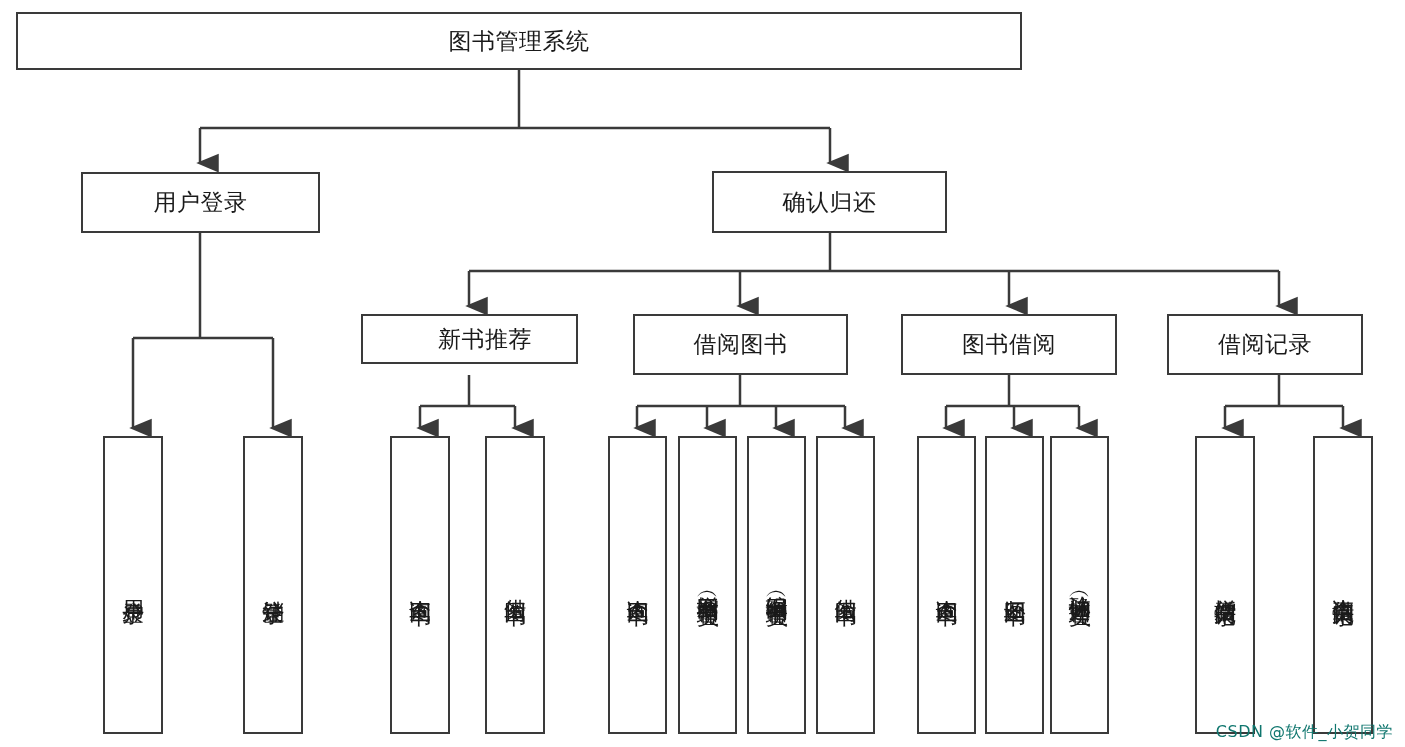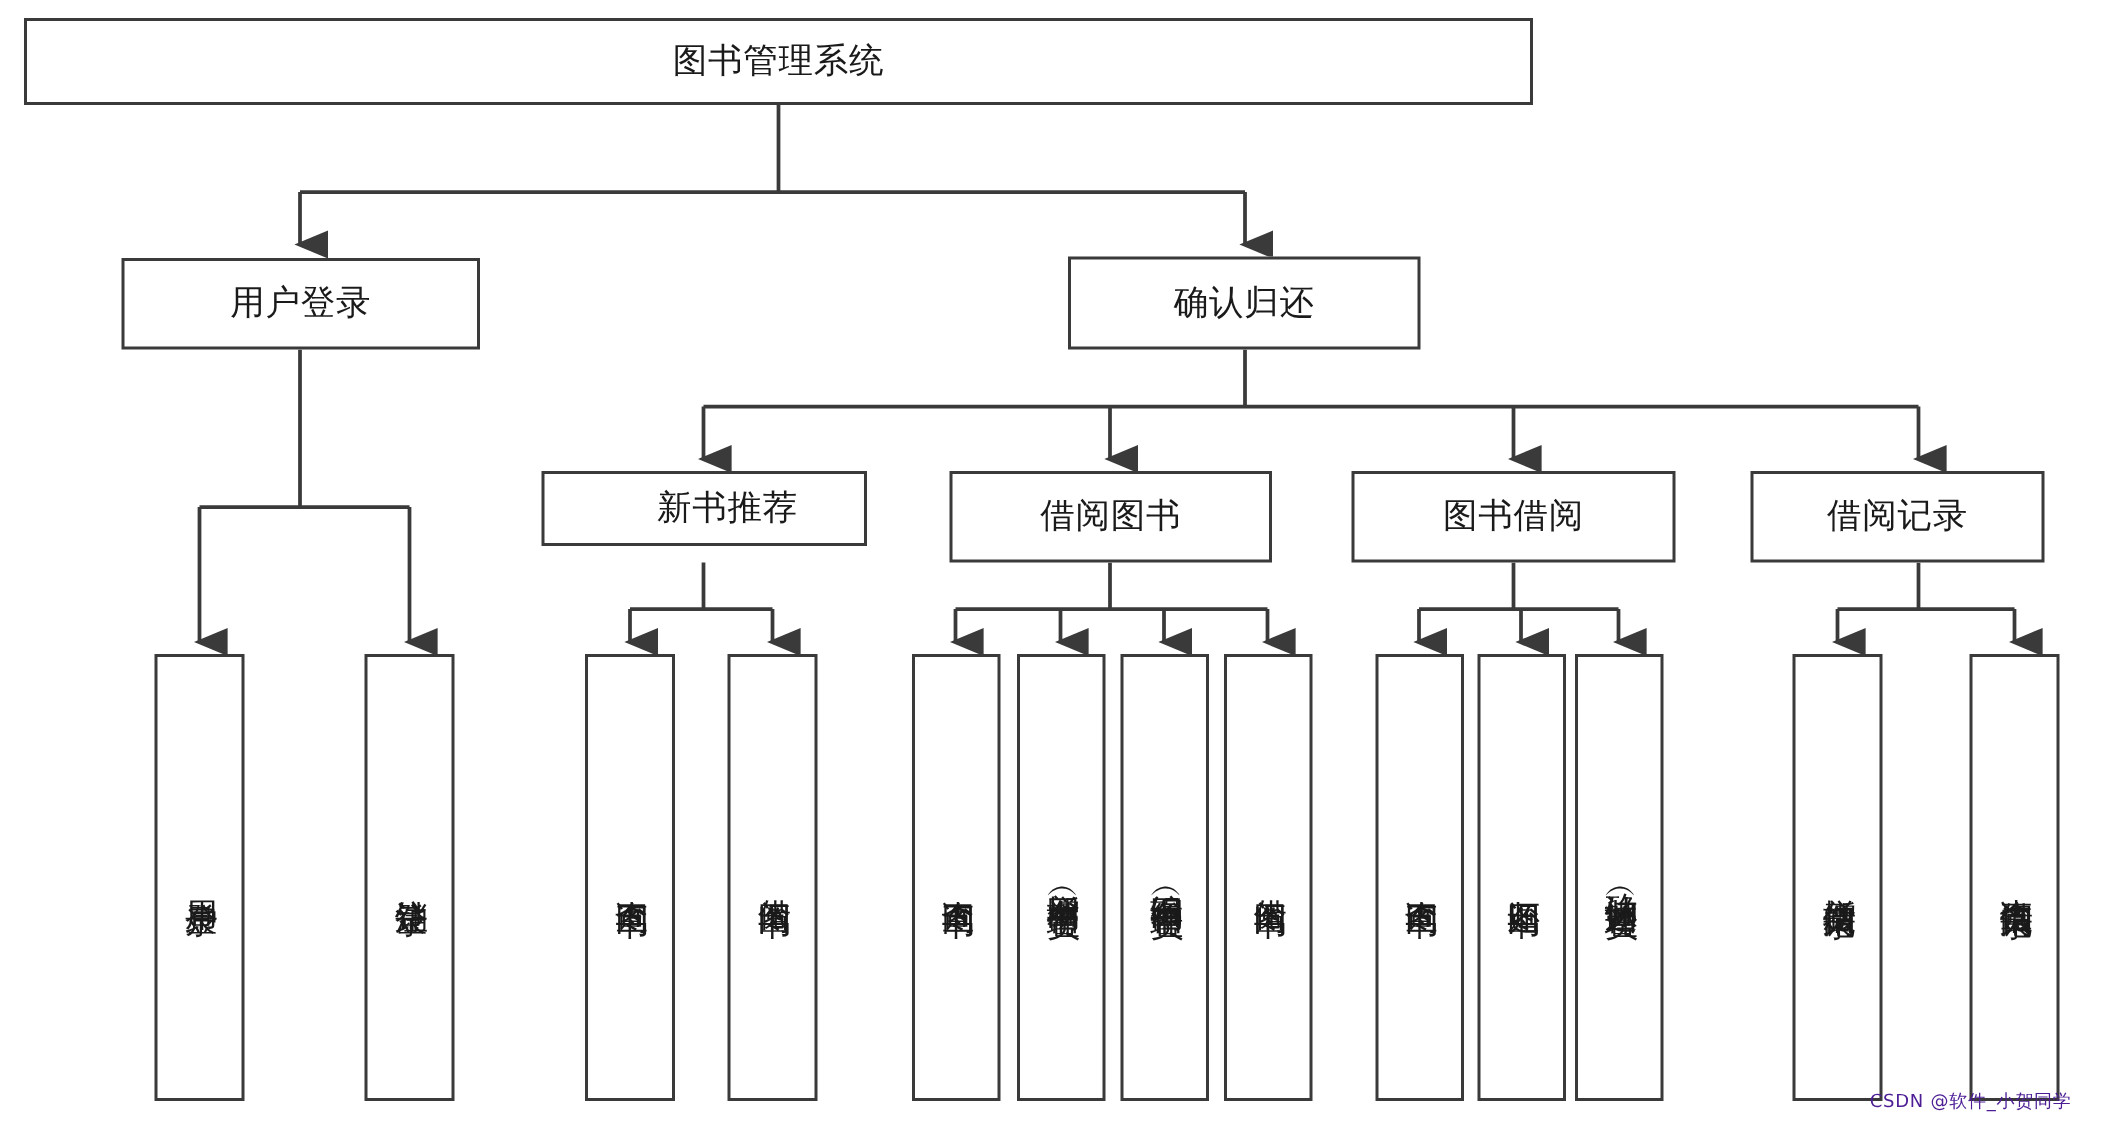--- a/index.html
+++ b/index.html
@@ -61,24 +61,24 @@
     writing-mode: vertical-rl;
     text-orientation: upright;
     font-size: 22px;
     line-height: 1.12;
     letter-spacing: 1.5px;
     white-space: normal;
     max-height: 100%;
   }
   .watermark {
     position: absolute;
-    right: 24px;
+    right: 12px;
     bottom: 4px;
-    font-size: 12px;
-    color: #4c1d95;
+    font-size: 16px;
+    color: #0f766e;
     z-index: 5;
     white-space: nowrap;
     letter-spacing: 0.5px;
   }
 </style>
 </head>
 <body>
 
 <div id="canvas">
 

